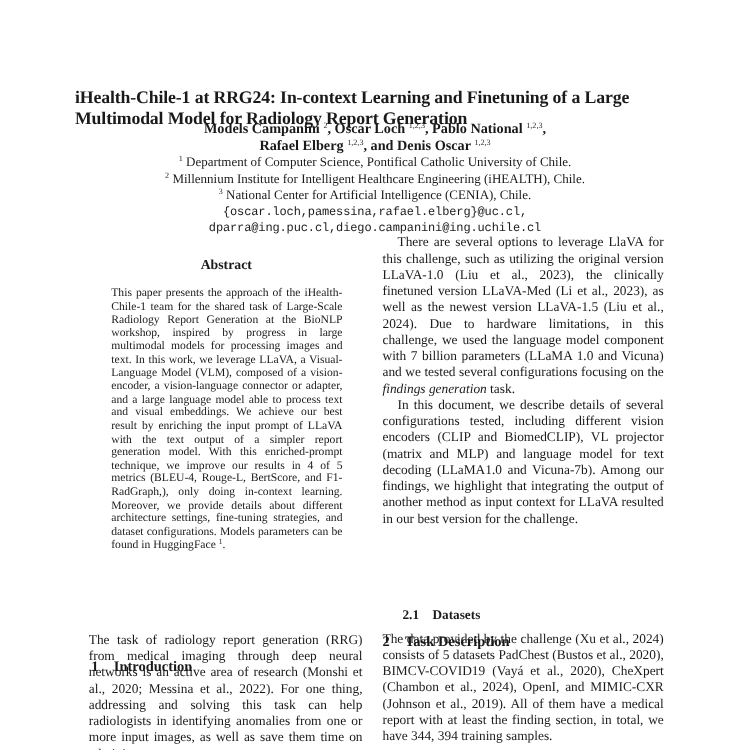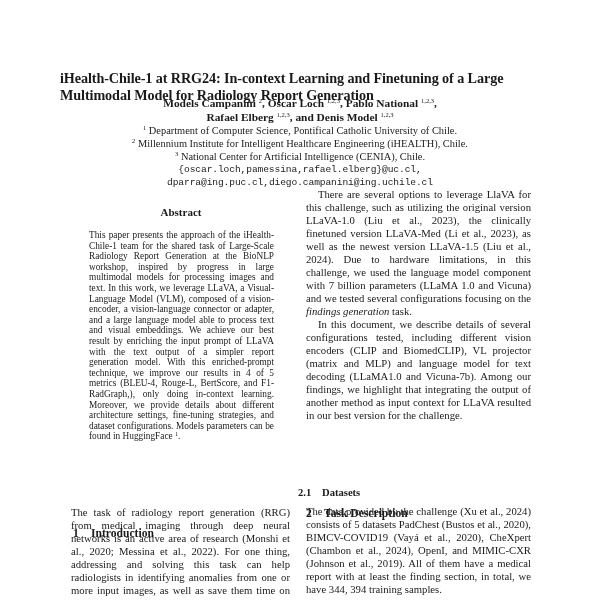--- a/index.html
+++ b/index.html
@@ -140,21 +140,21 @@
       <span>Models Campanini</span>
       <sup>2</sup><span>, </span>
       <span>Oscar Loch</span>
       <sup>1,2,3</sup><span>, </span>
       <span>Pablo National</span>
       <sup>1,2,3</sup>,
     </div>
     <div>
       <span>Rafael Elberg</span>
       <sup>1,2,3</sup><span>, and </span>
-      <span>Denis Model</span>
+      <span>Denis Oscar</span>
       <sup>1,2,3</sup>
     </div>
   </div>
 
   <div class="affils">
     <div><sup>1</sup> <span>Department of Computer Science, Pontifical Catholic University of Chile.</span></div>
     <div><sup>2</sup> <span>Millennium Institute for Intelligent Healthcare Engineering (iHEALTH), Chile.</span></div>
     <div><sup>3</sup> <span>National Center for Artificial Intelligence (CENIA), Chile.</span></div>
     <div class="emails">{oscar.loch,pamessina,rafael.elberg}@uc.cl,</div>
     <div class="emails">dparra@ing.puc.cl,diego.campanini@ing.uchile.cl</div>
@@ -174,20 +174,20 @@
   </div>
 
   <div class="col-text right-col" style="top:188px;">
     <p class="indent"><span>There are several options to leverage LlaVA for this challenge, such as utilizing the original version LLaVA-1.0 (Liu et al., 2023), the clinically finetuned version LLaVA-Med (Li et al., 2023), as well as the newest version LLaVA-1.5 (Liu et al., 2024). Due to hardware limitations, in this challenge, we used the language model component with 7 billion parameters (LLaMA 1.0 and Vicuna) and we tested several configurations focusing on the</span> <em>findings generation</em><span> task.</span></p>
     <p class="indent">In this document, we describe details of several configurations tested, including different vision encoders (CLIP and BiomedCLIP), VL projector (matrix and MLP) and language model for text decoding (LLaMA1.0 and Vicuna-7b). Among our findings, we highlight that integrating the output of another method as input context for LLaVA resulted in our best version for the challenge.</p>
   </div>
 
   <div class="sec-head" style="left:306px; top:463px;">
     <span class="num">2</span><span>Task Description</span>
   </div>
-  <div class="subsec-head" style="left:298px; top:486px;">
+  <div class="subsec-head" style="left:322px; top:486px;">
     <span class="num">2.1</span><span>Datasets</span>
   </div>
   <div class="col-text right-col" style="top:505px;">
     <p>The data provided by the challenge (Xu et al., 2024) consists of 5 datasets PadChest (Bustos et al., 2020), BIMCV-COVID19 (Vayá et al., 2020), CheXpert (Chambon et al., 2024), OpenI, and MIMIC-CXR (Johnson et al., 2019). All of them have a medical report with at least the finding section, in total, we have 344, 394 training samples.</p>
   </div>
 
 </div>
 
 </body></html>

